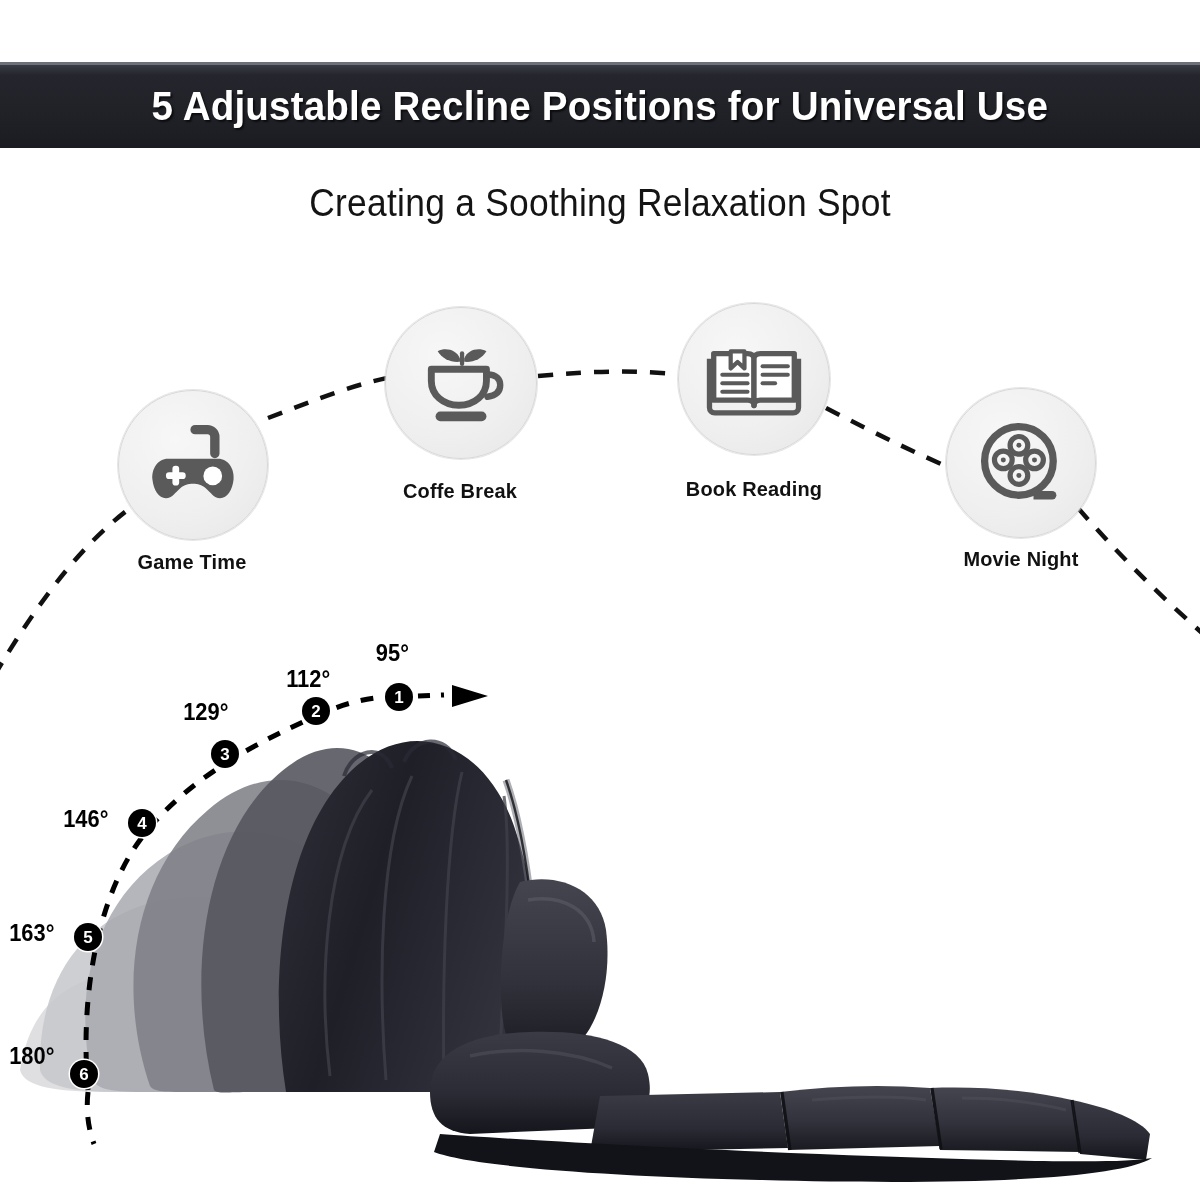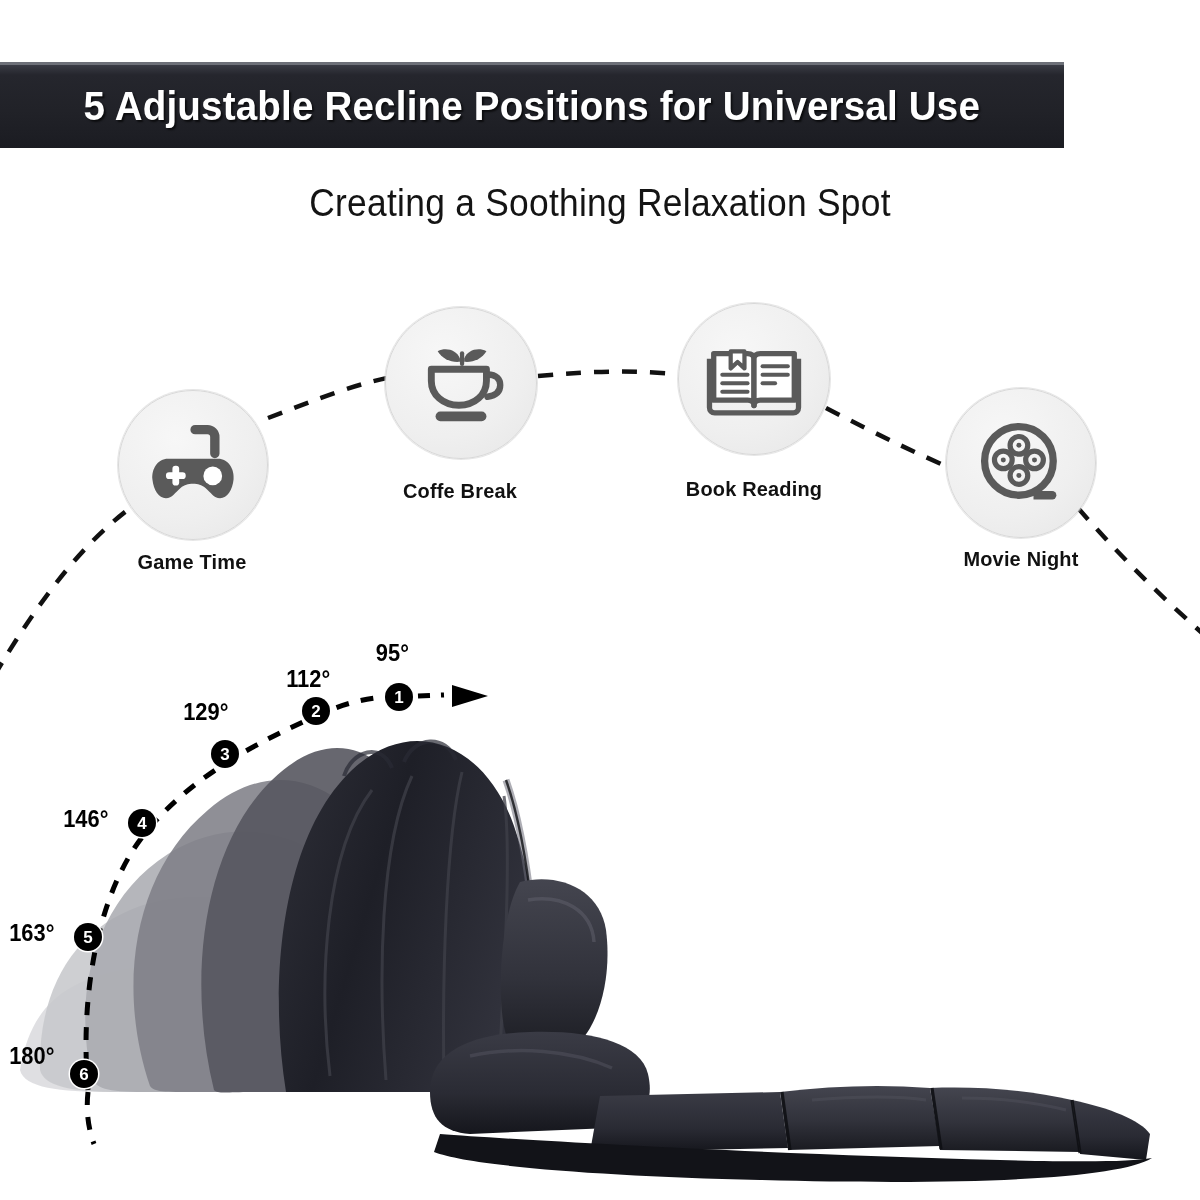--- a/index.html
+++ b/index.html
@@ -5,21 +5,21 @@
   html,body{margin:0;padding:0;}
   body{
     width:1200px;height:1200px;background:#ffffff;
     font-family:"Liberation Sans", sans-serif;
     overflow:hidden;position:relative;
   }
   #stage{position:absolute;inset:0;width:1200px;height:1200px;background:#fff;}
 
   
   .banner{
-    position:absolute;left:0;top:62px;width:1064px;height:86px;
+    position:absolute;left:0;top:62px;width:1200px;height:86px;
     background:linear-gradient(180deg,#3a3c45 0%,#25262d 12%,#212228 55%,#1b1c22 100%);
     border-top:3px solid #6d7078;
     display:flex;align-items:center;justify-content:center;
     box-sizing:border-box;
   }
   .banner-text{
     color:#ffffff;font-size:41px;font-weight:bold;letter-spacing:0.2px;
     font-family:"Liberation Sans", sans-serif;
     transform:scaleX(0.94);
     text-shadow:2px 2px 2px rgba(0,0,0,.65);

